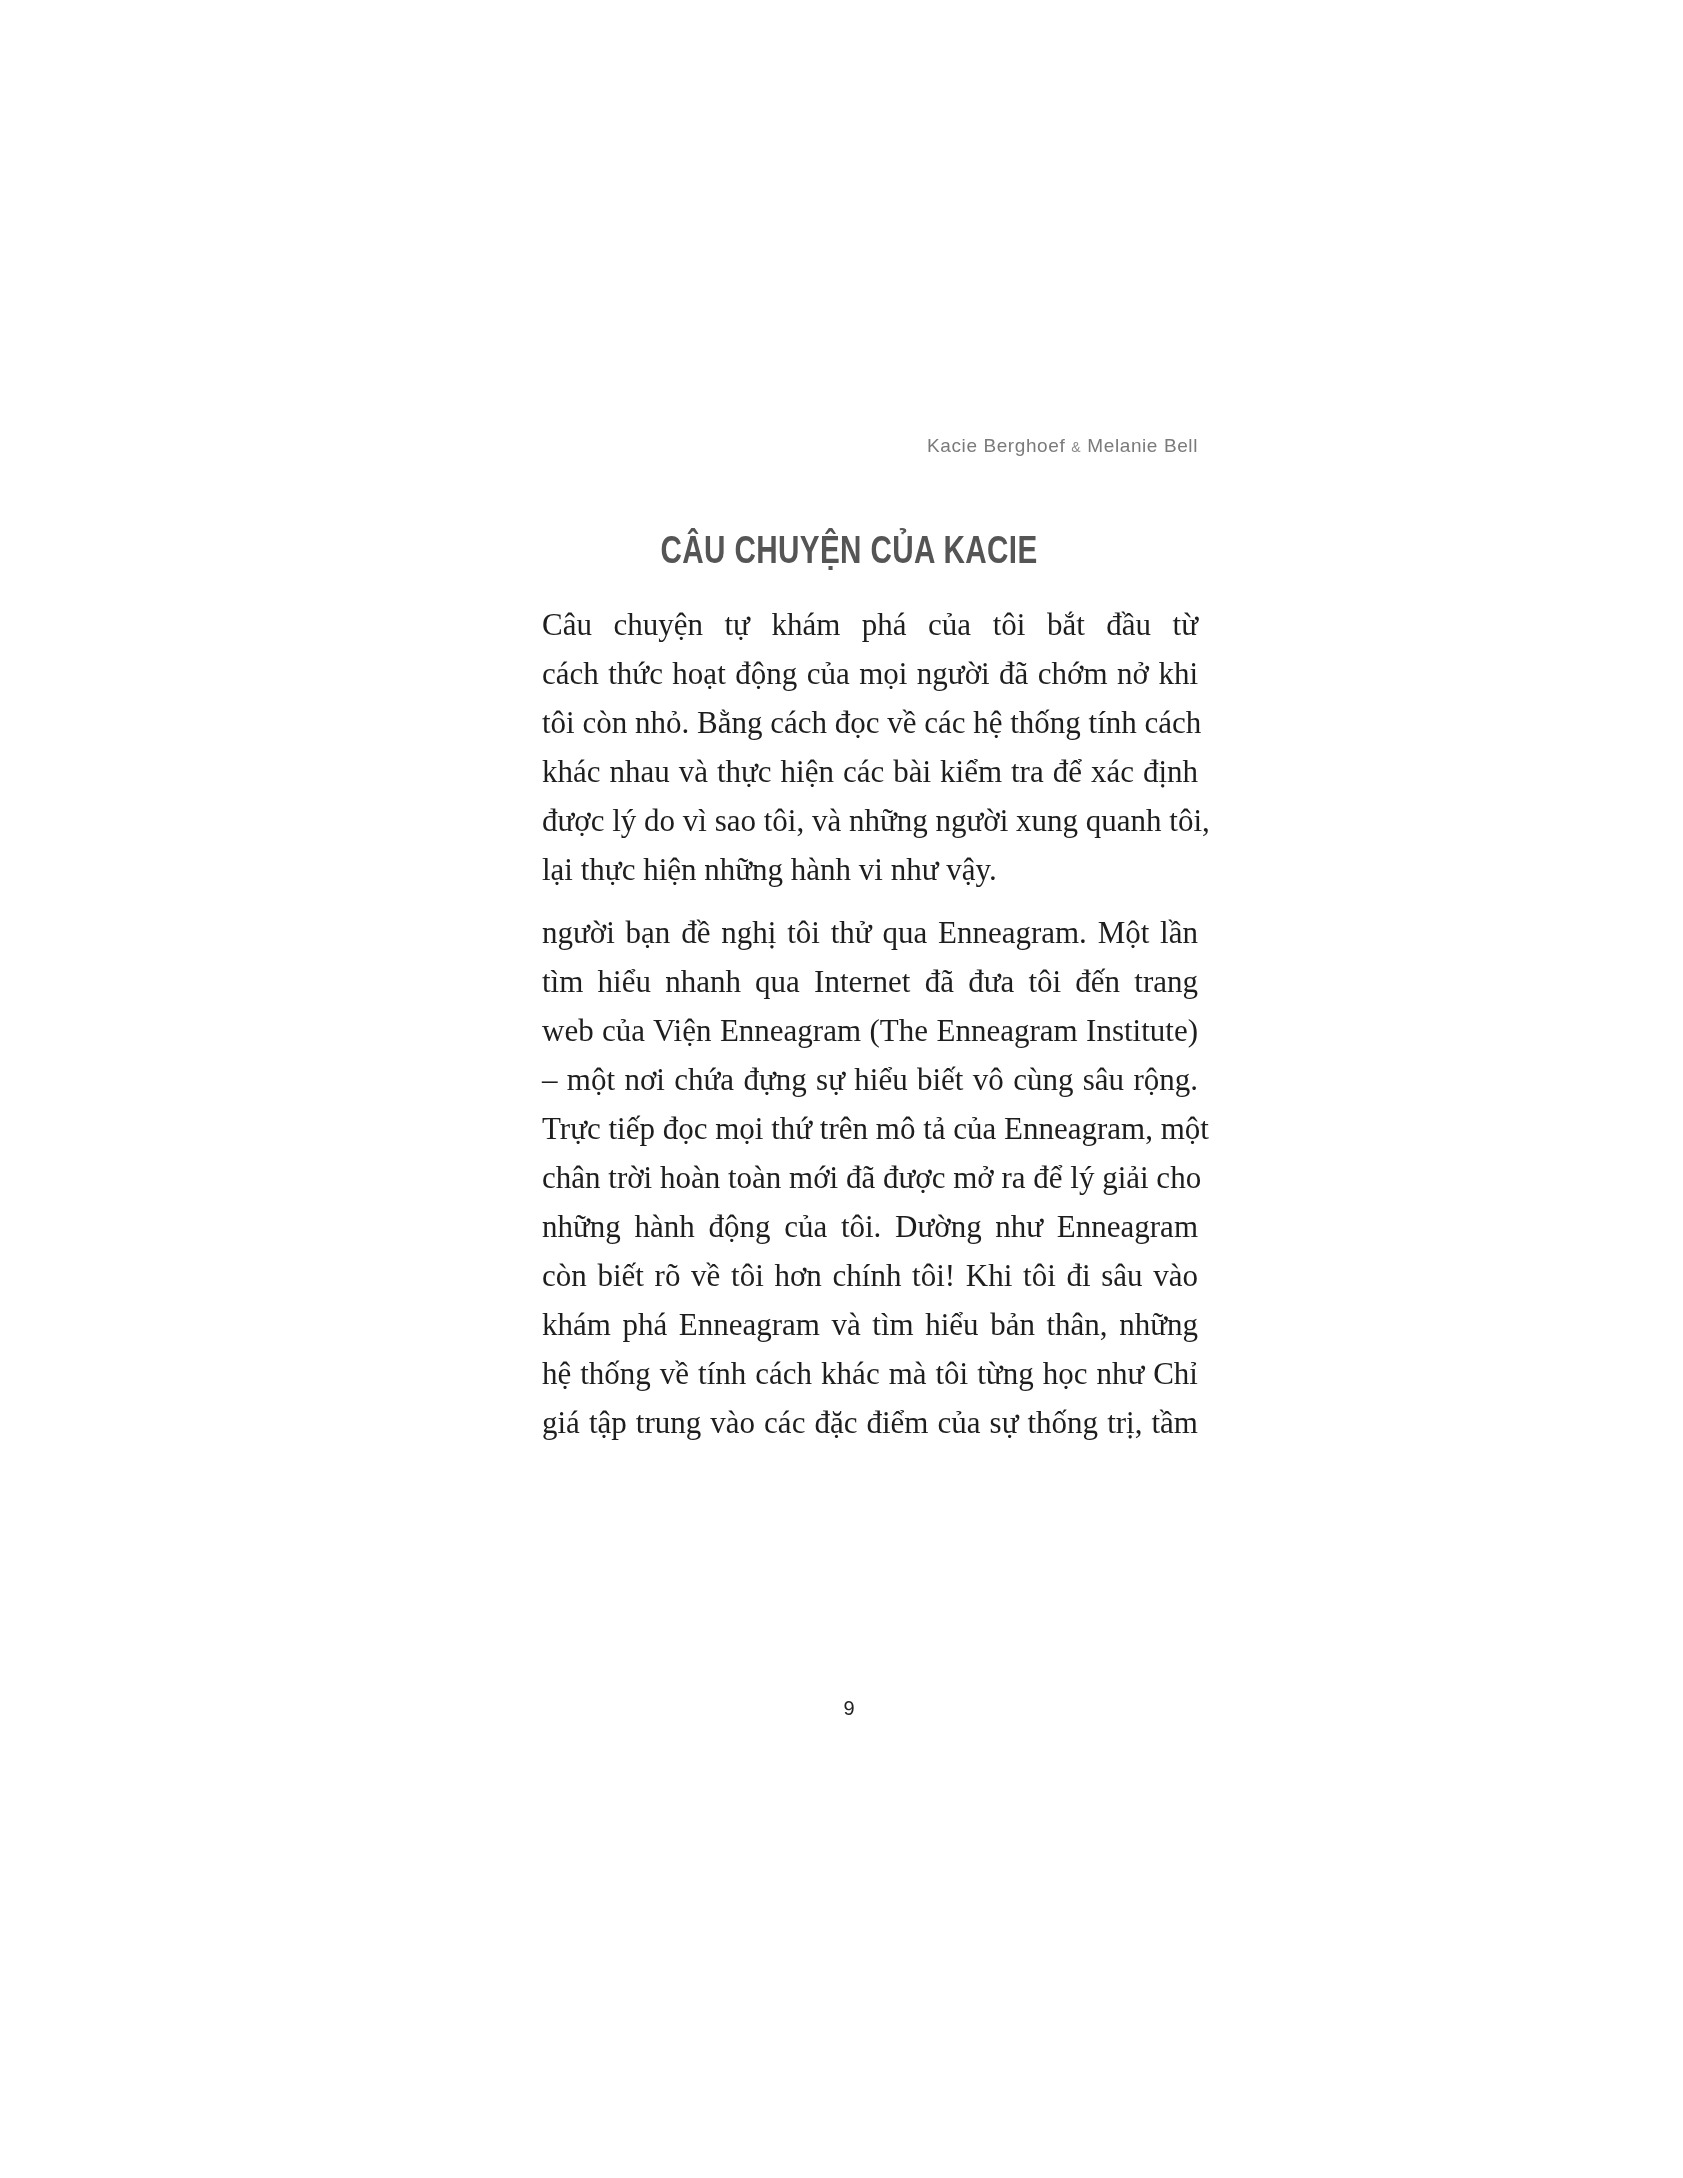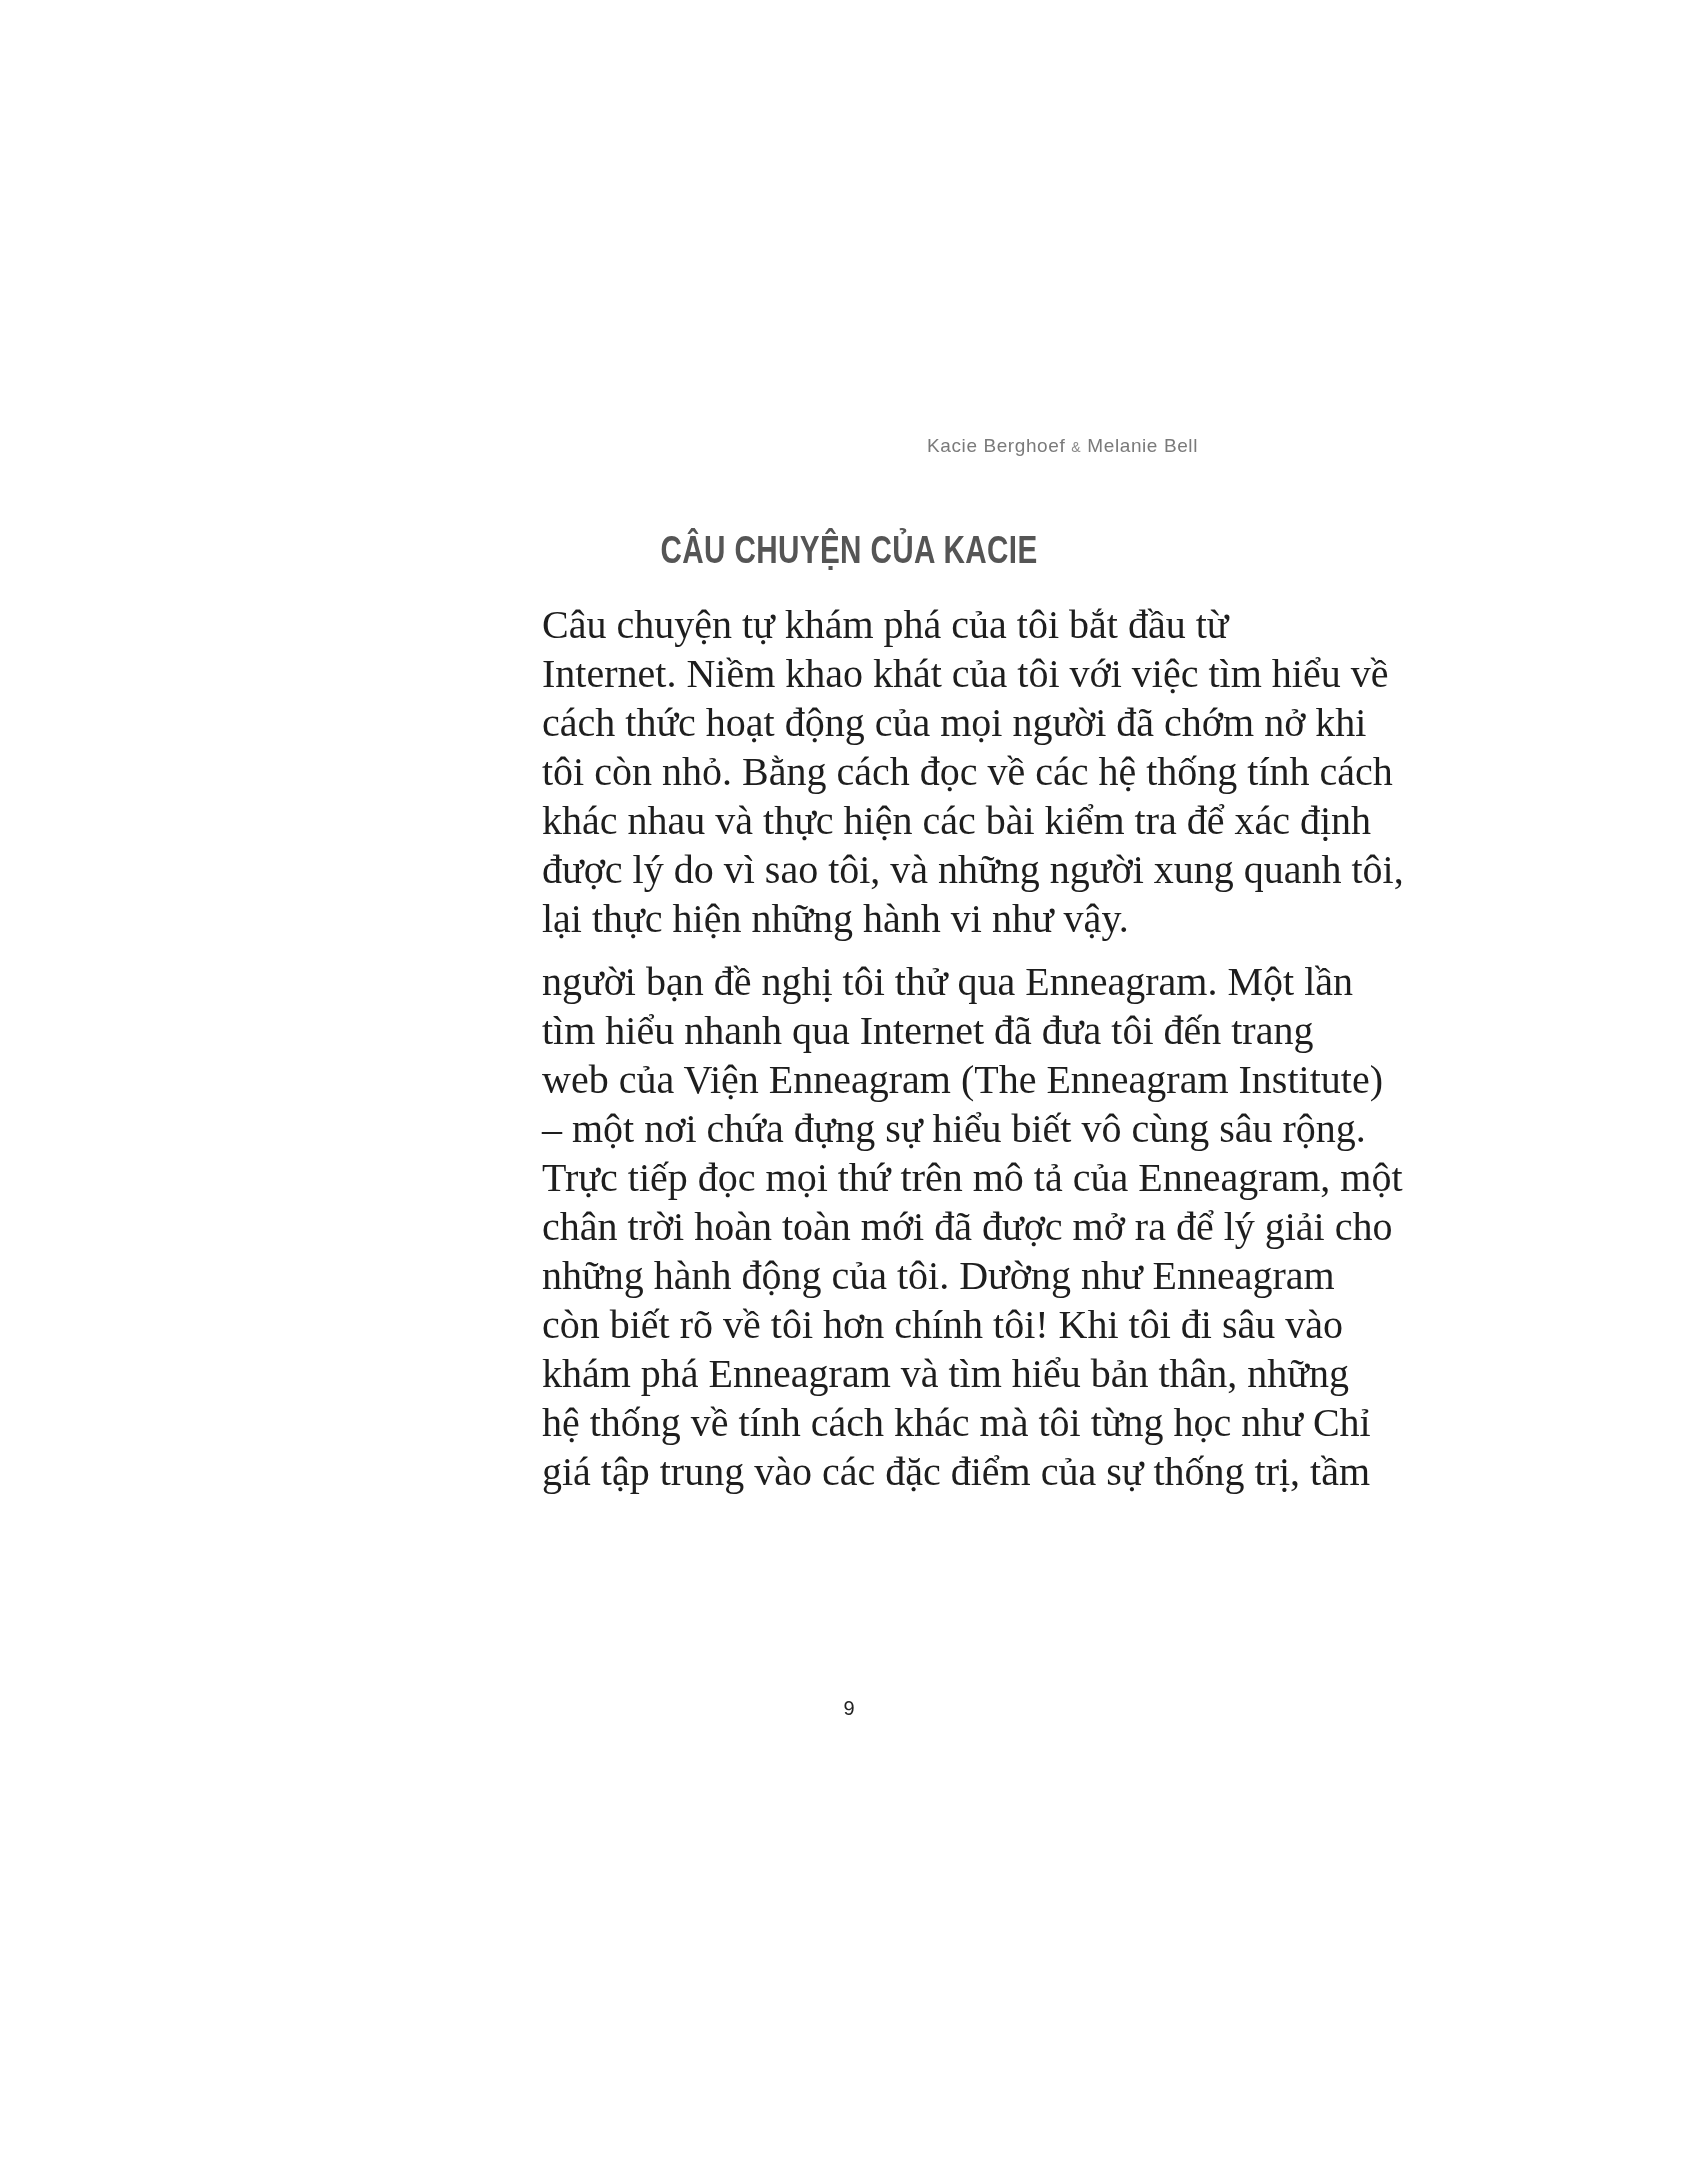--- a/index.html
+++ b/index.html
@@ -16,21 +16,21 @@
       position: absolute; left: 500px; width: 698px; top: 527px;
       text-align: center;
       font-family: "Liberation Sans", sans-serif; font-weight: bold;
       font-size: 38px; line-height: 46px; color: #555555;
       transform: scaleX(0.78); transform-origin: 50% 50%;
       letter-spacing: 0.5px; white-space: nowrap;
     }
     .body-text {
       position: absolute; left: 500px; width: 698px; top: 600px;
       font-family: "Liberation Serif", serif;
-      font-size: 40px; line-height: 49px; color: #1e1e1e;
+      font-size: 31px; line-height: 49px; color: #1e1e1e;
       text-align: justify;
     }
     .body-text p { margin: 0 0 14px 0; text-indent: 42px; }
     .body-text .line { display: block; text-align: justify; text-align-last: justify; white-space: nowrap; overflow: visible; }
     .body-text .line.last { text-align-last: left; }
     .folio {
       position: absolute; left: 500px; width: 698px; top: 1697px;
       text-align: center;
       font-family: "Liberation Sans", sans-serif; font-size: 20px; color: #222;
     }
@@ -42,21 +42,20 @@
 
   <div class="running-head">
     <span>Kacie Berghoef</span><span class="amp">&amp;</span><span>Melanie Bell</span>
   </div>
 
   <div class="chapter-title">CÂU CHUYỆN CỦA KACIE</div>
 
   <div class="body-text">
     <p>
       <span class="line" style="text-indent:42px">Câu chuyện tự khám phá của tôi bắt đầu từ</span>
-      <span class="line">Internet. Niềm khao khát của tôi với việc tìm hiểu về</span>
       <span class="line">cách thức hoạt động của mọi người đã chớm nở khi</span>
       <span class="line">tôi còn nhỏ. Bằng cách đọc về các hệ thống tính cách</span>
       <span class="line">khác nhau và thực hiện các bài kiểm tra để xác định</span>
       <span class="line">được lý do vì sao tôi, và những người xung quanh tôi,</span>
       <span class="line last">lại thực hiện những hành vi như vậy.</span>
     </p>
     <p>
       <span class="line">người bạn đề nghị tôi thử qua Enneagram. Một lần</span>
       <span class="line">tìm hiểu nhanh qua Internet đã đưa tôi đến trang</span>
       <span class="line">web của Viện Enneagram (The Enneagram Institute)</span>

